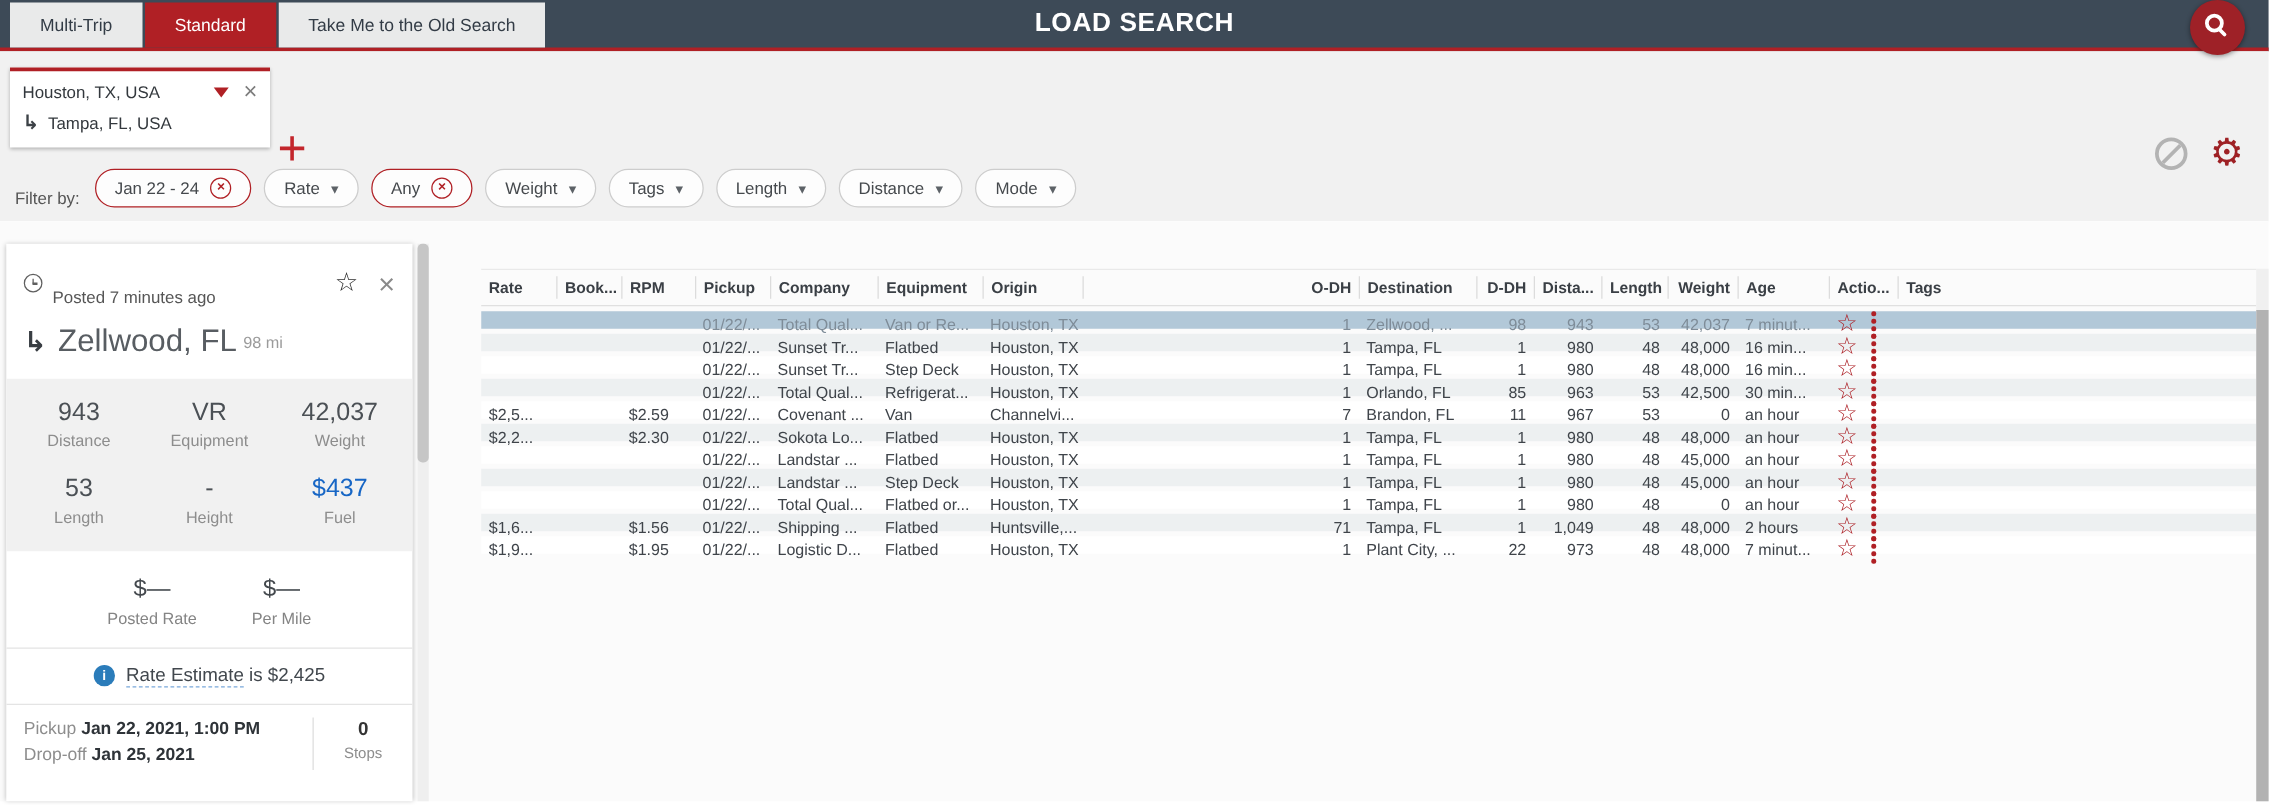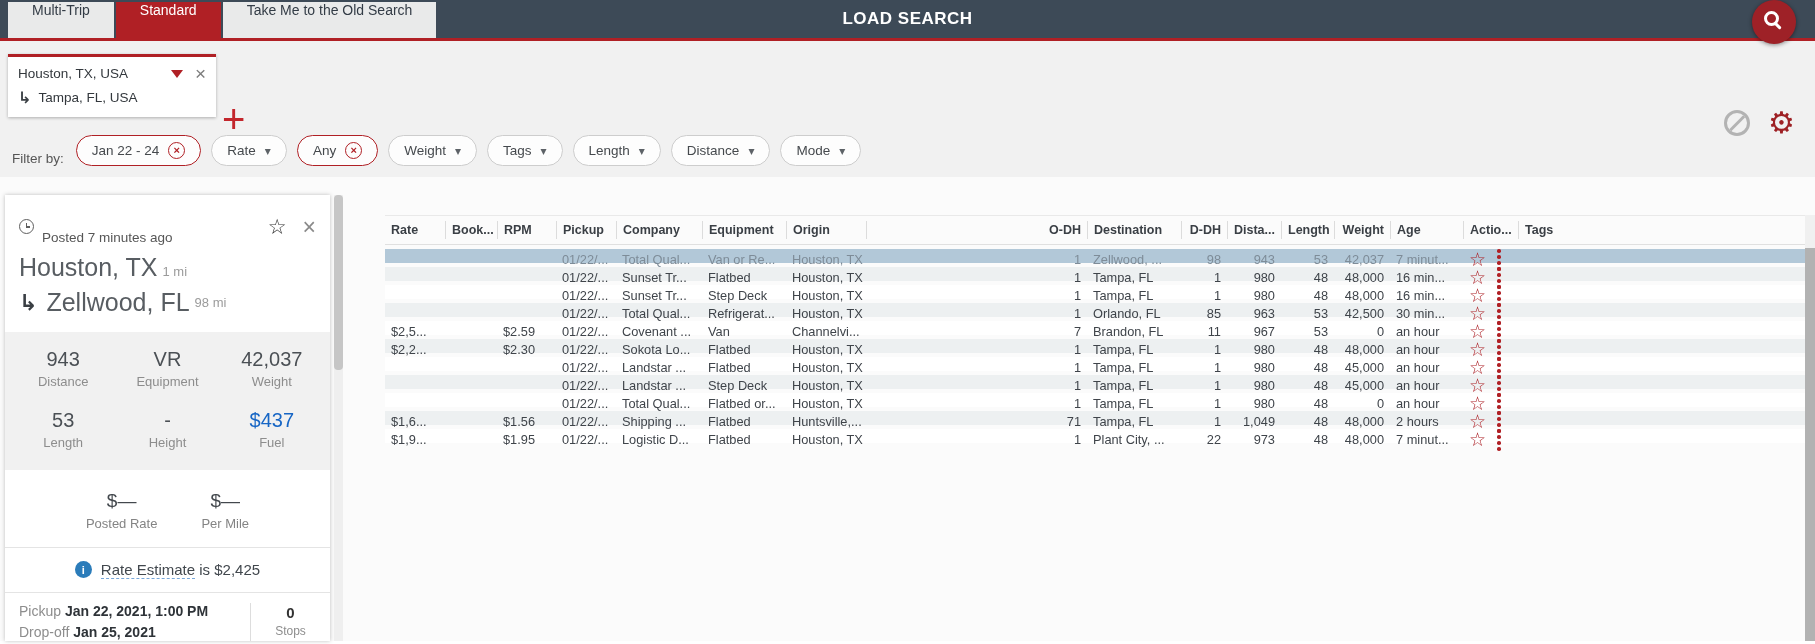--- a/index.html
+++ b/index.html
@@ -3,25 +3,25 @@
 <meta charset="utf-8">
 <style>
   * { box-sizing: border-box; margin: 0; padding: 0; }
   html,body { width:1815px; height:644px; overflow:hidden;
     font-family:"Liberation Sans","DejaVu Sans",sans-serif; background:#fff; }
 
   
   .topbar { height:41px; background:#3d4a57; border-bottom:3px solid #b02025;
     position:relative; display:flex; align-items:flex-end; }
   .tabs { display:flex; gap:2px; margin-left:8px; }
-  .tab { height:36px; display:flex; padding:0 24px;
+  .tab { height:36px; display:flex; align-items:center; padding:0 24px;
     background:#e9eaea; color:#333c46; font-size:14px; cursor:pointer; white-space:nowrap; }
   .tab.active { background:#b02025; color:#fff; }
   .topbar-title { position:absolute; left:50%; top:50%; transform:translate(-50%,-50%);
-    color:#fff; font-size:17px; font-weight:bold; letter-spacing:.5px; }
+    color:#fff; font-size:21px; font-weight:bold; letter-spacing:.5px; }
   .search-fab { position:absolute; right:19px; top:0; width:44px; height:44px;
     border-radius:50%; background:#9e2127; z-index:6; box-shadow:0 1px 4px rgba(0,0,0,.45); }
   .mag { width:15px; height:15px; border:3px solid #fff; border-radius:50%;
     position:absolute; left:12px; top:11px; }
   .mag::after { content:''; position:absolute; width:3px; height:9px; background:#fff;
     border-radius:2px; right:-3px; bottom:-7px; transform:rotate(-45deg); }
 
   
   .toolbar-strip { height:136px; background:#f1f1f1; position:relative; }
   .trip-card { position:absolute; left:8px; top:13px; width:208px; background:#fff;
@@ -229,23 +229,20 @@
 
   <div class="left-col">
     <div class="load-card">
       <div class="posted-row">
         <span class="clock-icon"></span>
         <span class="posted-text">Posted 7 minutes ago</span>
         <span class="panel-star">☆</span>
         <span class="panel-close">×</span>
       </div>
       <div class="city-block">
-        <div class="city-line">
-          <span>Houston, TX</span><span class="mi">1 mi</span>
-        </div>
         <div class="city-line dest-city">
           <span class="hook-arrow">↳</span>
           <span>Zellwood, FL</span>
             <span class="mi">98 mi</span>
         </div>
       </div>
       <div class="stats-grid">
   <div class="stat">
     <div class="stat-value">943</div>
     <div class="stat-label">Distance</div>

